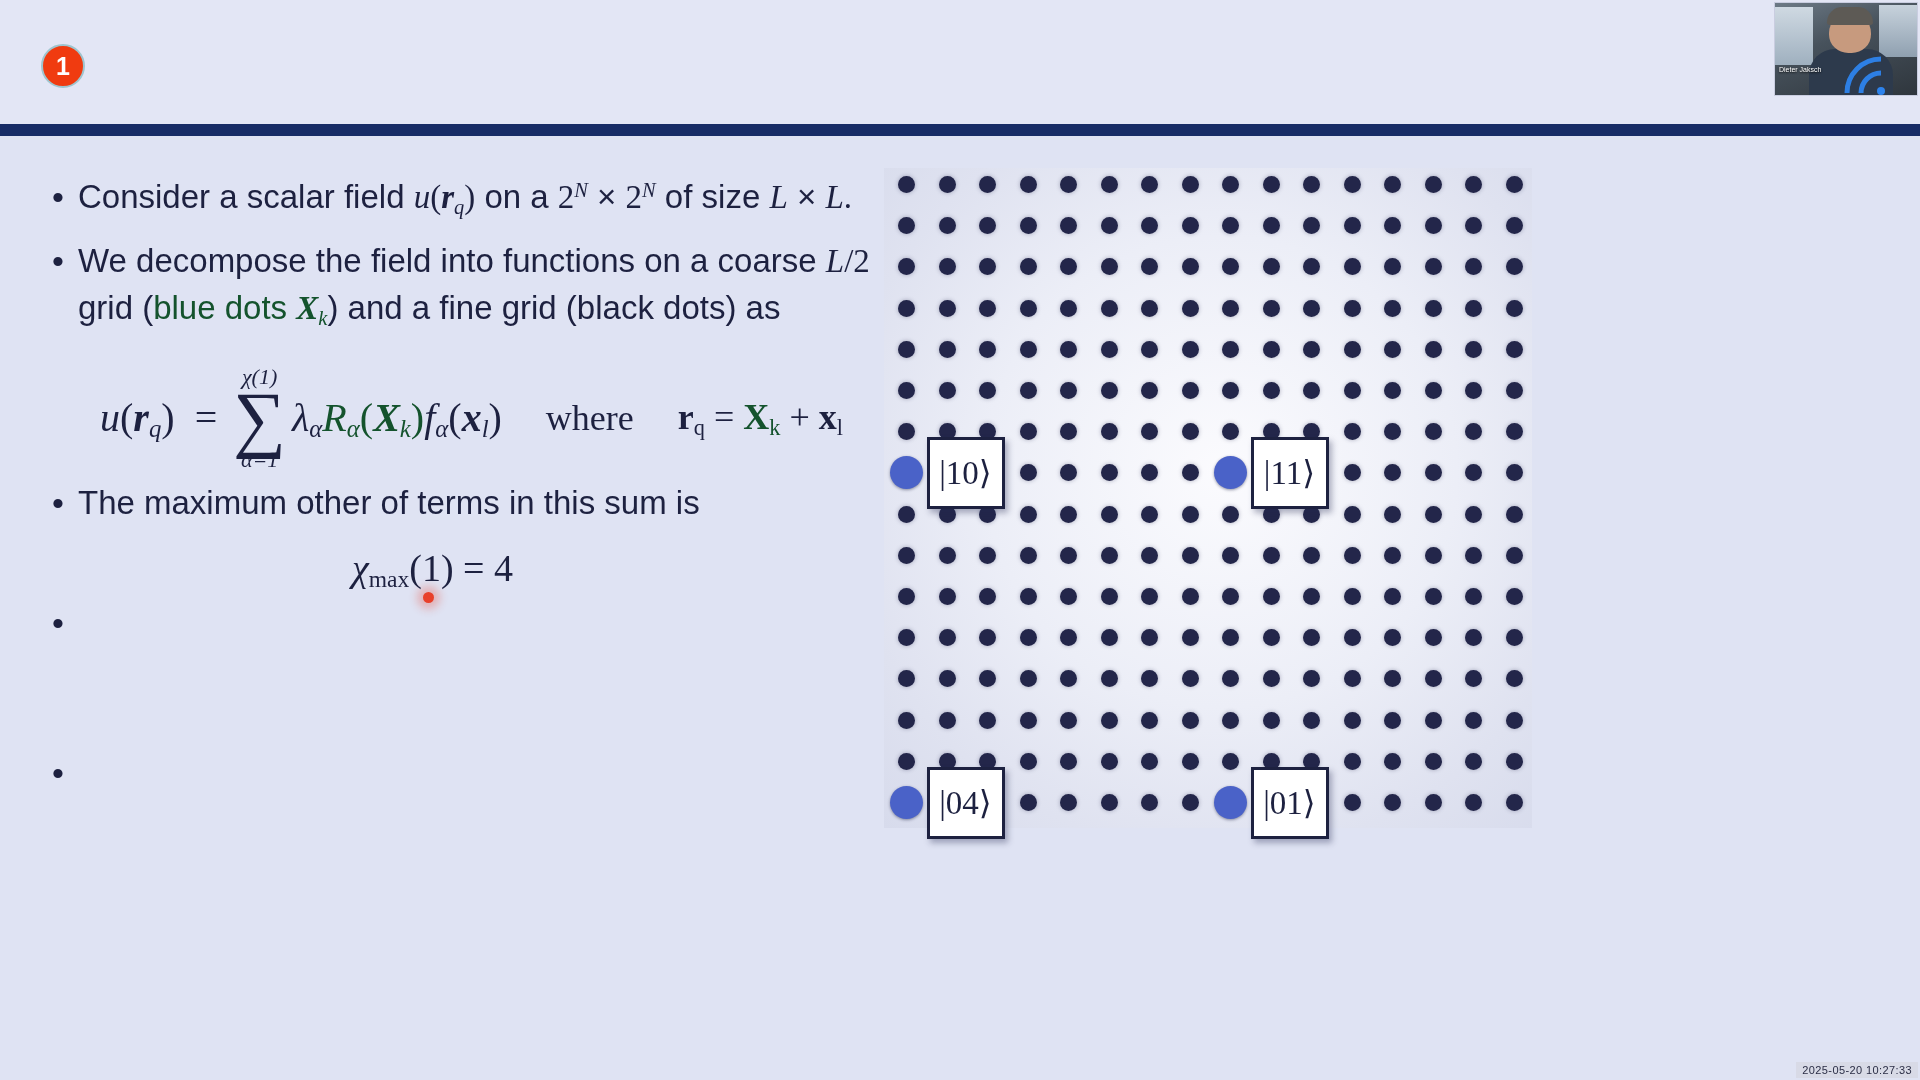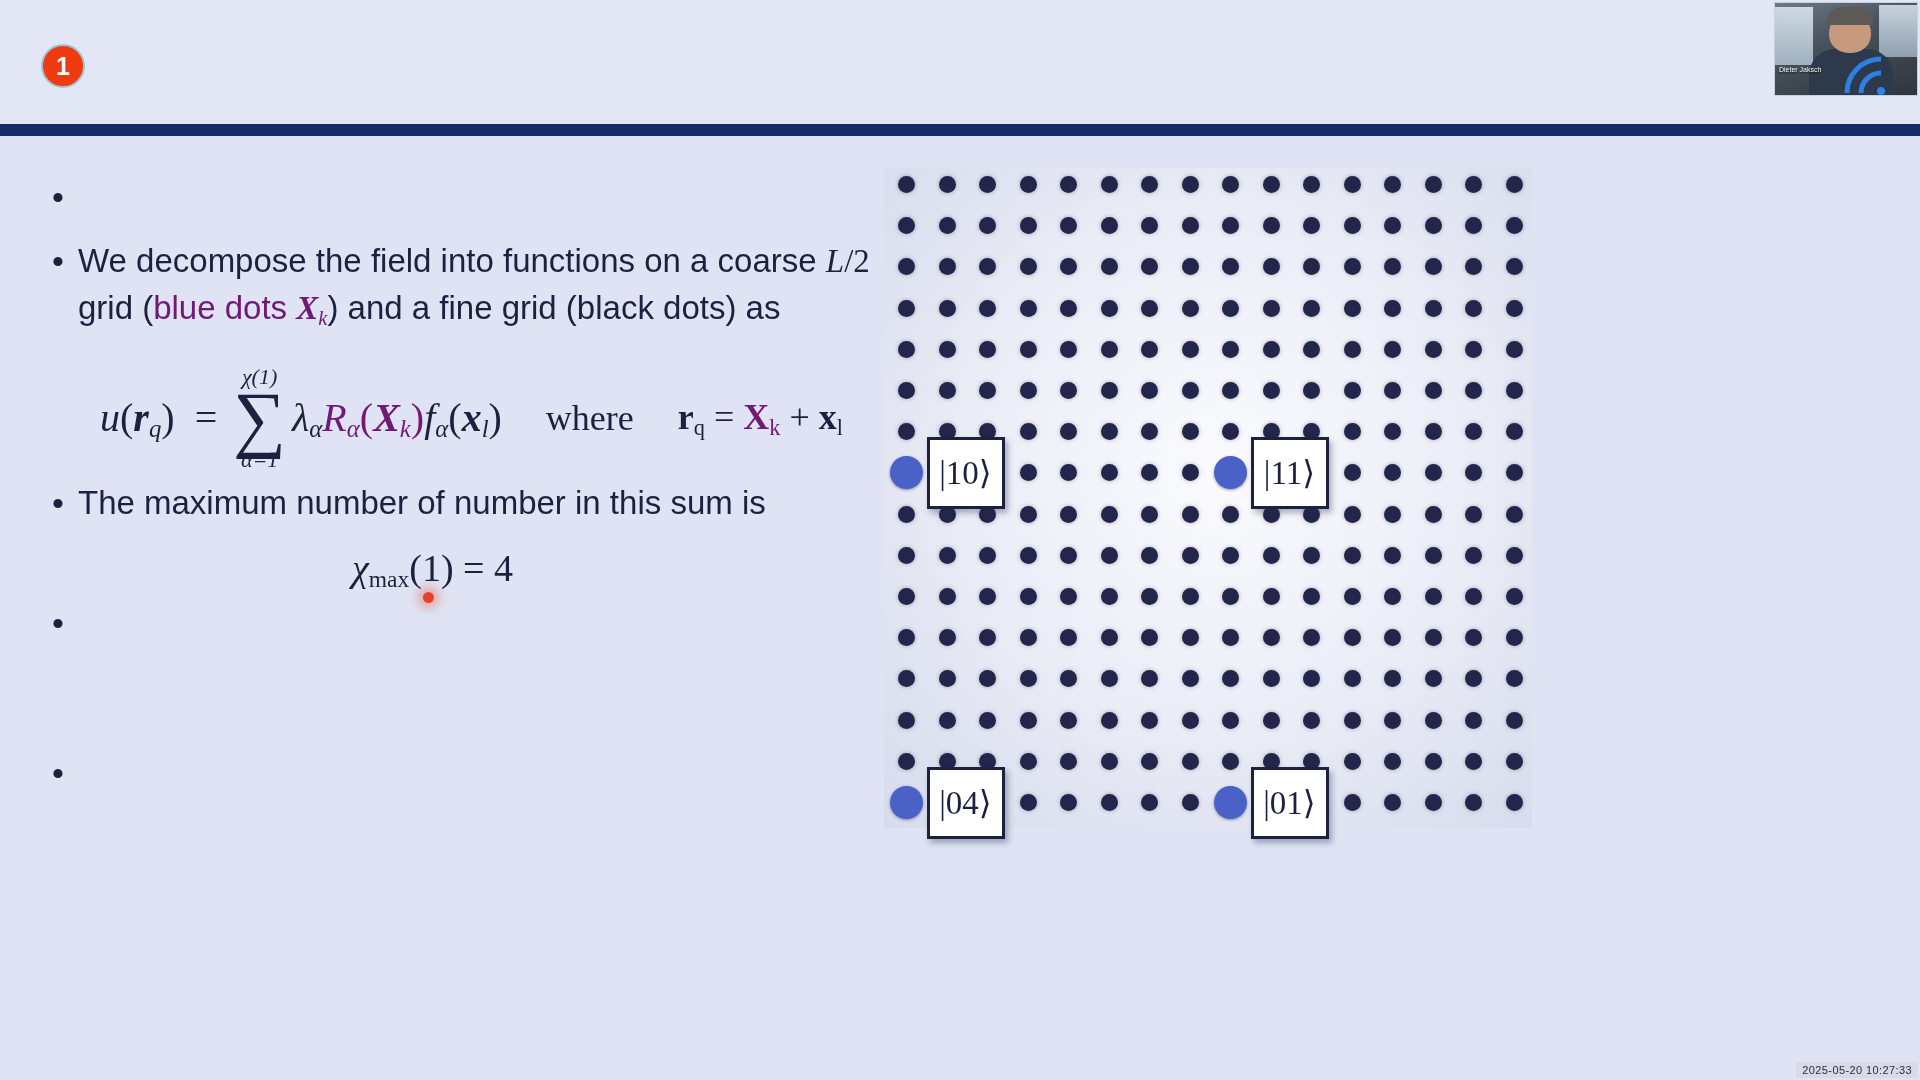--- a/index.html
+++ b/index.html
@@ -32,21 +32,21 @@
   .bullet .dot{
     width:26px;flex:0 0 26px;font-size:34px;line-height:1.25;color:#1d2140;
     text-align:left;padding-top:2px;
   }
   .bullet .btext{font-size:33px;line-height:1.42;color:#1d2140;}
 
   .mi{font-family:"Liberation Serif", serif;font-style:italic;}
   .mu{font-family:"Liberation Serif", serif;}
   .bi{font-family:"Liberation Serif", serif;font-style:italic;font-weight:bold;}
   .bu{font-family:"Liberation Serif", serif;font-weight:bold;}
-  .blue{color:#701a75;}
+  .blue{color:#14532d;}
   sub{font-size:62%;vertical-align:-22%;}
   sup{font-size:62%;vertical-align:38%;}
 
   #b1{left:52px;top:24px;width:860px;}
   #b2{left:52px;top:88px;width:820px;}
   #b3{left:52px;top:330px;width:860px;}
   #b4{left:52px;top:450px;width:880px;}
   #b5{left:52px;top:600px;width:880px;}
 
   
@@ -124,20 +124,25 @@
 
   <div id="header">
     <div id="title-badge">1</div>
   </div>
   <div id="header-rule"></div>
 
   <div id="body-left">
 
     <div class="bullet" id="b1">
       <div class="dot">•</div>
+      <div class="btext">
+        Consider a scalar field <span class="mi">u</span><span class="mu">(</span><span class="bi">r</span><sub class="mi">q</sub><span class="mu">)</span>
+        on a <span class="mu">2<sup class="mi">N</sup></span> × <span class="mu">2<sup class="mi">N</sup></span>
+        of size <span class="mi">L</span> × <span class="mi">L</span><span class="mu">.</span>
+      </div>
     </div>
 
     <div class="bullet" id="b2">
       <div class="dot">•</div>
       <div class="btext">
         We decompose the field into functions on a coarse <span class="mi">L</span><span class="mu">/2</span><br>
         grid (<span class="blue">blue dots&nbsp;<span class="bi">X</span><sub class="mi">k</sub></span>) and a fine grid (black dots) as
       </div>
     </div>
 
@@ -157,21 +162,21 @@
       <span id="eq-where" class="mu">where</span>
       <span id="eq-rq">
         <span class="bu">r</span><sub class="mu">q</sub> <span class="mu">=</span> <span class="blue"><span class="bu">X</span><sub class="mu">k</sub></span> <span class="mu">+</span> <span class="bu">x</span><sub class="mu">l</sub>
       </span>
     </div>
 
     <div id="laser"></div>
 
     <div class="bullet" id="b3">
       <div class="dot">•</div>
-      <div class="btext">The maximum number of number in this sum is</div>
+      <div class="btext">The maximum other of terms in this sum is</div>
     </div>
 
     <div id="eq-chimax">
       <span class="mi">χ</span><sub class="mu">max</sub><span class="mu">(1)</span>
       <span class="mu">=</span>
       <span class="mu">4</span>
     </div>
 
     <div class="bullet" id="b4">
       <div class="dot">•</div>

